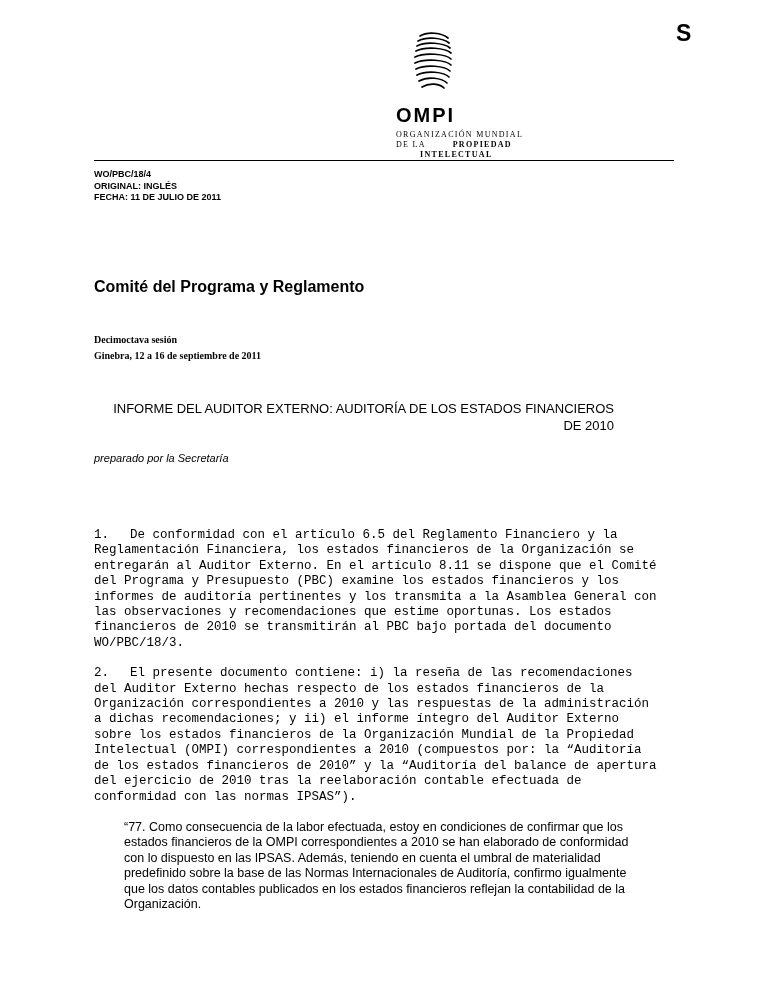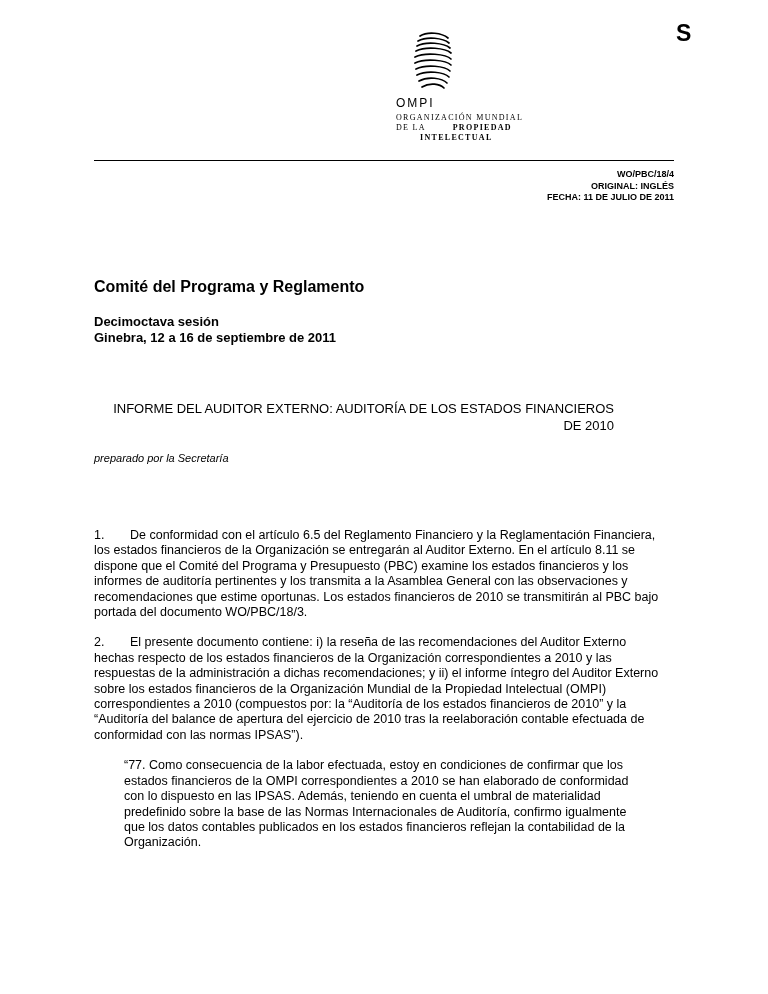--- a/index.html
+++ b/index.html
@@ -14,59 +14,59 @@
   }
   .corner-s{
     position:absolute;left:676px;top:20px;
     font-size:23px;font-weight:bold;
   }
   .logo-block{
     position:absolute;left:396px;top:30px;width:190px;
   }
   .logo-spiral{display:block;margin-left:14px;}
   .logo-acronym{
-    font-size:12px;font-weight:normal;letter-spacing:2px;
-    margin-top:4px;
+    font-size:20px;font-weight:bold;letter-spacing:2px;
+    margin-top:12px;
   }
   .logo-tagline{
     margin-top:3px;
     font-size:8px;letter-spacing:1.3px;line-height:10px;
     white-space:nowrap;
     font-family:Liberation Serif, serif;
   }
   .logo-tagline .b{font-weight:bold;padding-left:24px;}
   .rule{
     position:absolute;left:94px;top:160px;width:580px;
     border-top:1px solid #000;height:0;
   }
   .doc-info{
     position:absolute;left:94px;top:169px;width:580px;
-    text-align:right;font-size:9px;font-weight:bold;line-height:11.5px;
+    font-size:9px;font-weight:bold;line-height:11.5px;
   }
   .doc-title{
     position:absolute;left:94px;top:278px;
     font-size:16px;font-weight:bold;
   }
   .session{
-    position:absolute;left:94px;top:314px;
-    font-size:13px;font-weight:bold;line-height:16px;
+    position:absolute;left:94px;top:332px;
+    font-size:10px;font-weight:bold;line-height:16px;font-family:Liberation Serif, serif;
   }
   .subject{
     position:absolute;left:94px;top:400px;width:520px;
     font-size:13px;line-height:17px;text-align:right;
   }
   .prepared{
     position:absolute;left:94px;top:452px;
     font-size:11px;font-style:italic;text-align:center;
   }
   .body-text{
     position:absolute;left:94px;top:528px;width:580px;
     font-size:12.5px;line-height:15.4px;text-align:left;
   }
-  .body-text p{margin:0 12px 15px 0;}
+  .body-text p{margin:0 12px 15px 0;font-family:Liberation Mono, monospace;}
   .pnum{display:inline-block;width:36px;}
   .quote{
     margin:15px 24px 0 30px;
   }
 </style>
 </head>
 <body>
 
 <div class="page">
 

